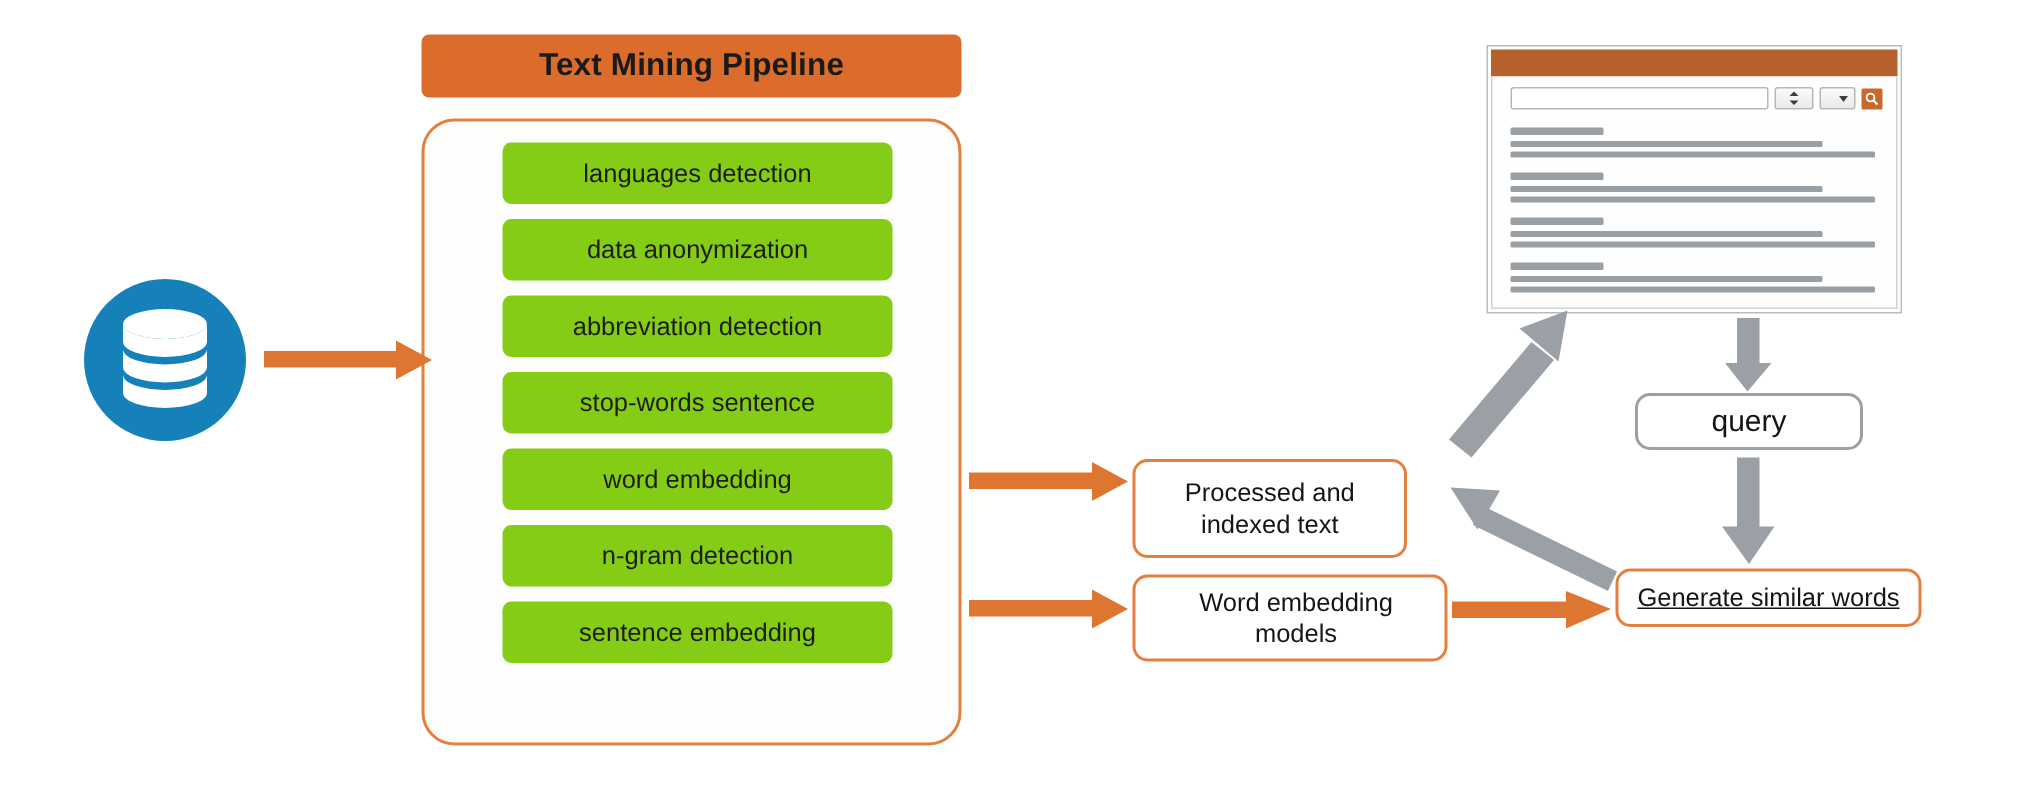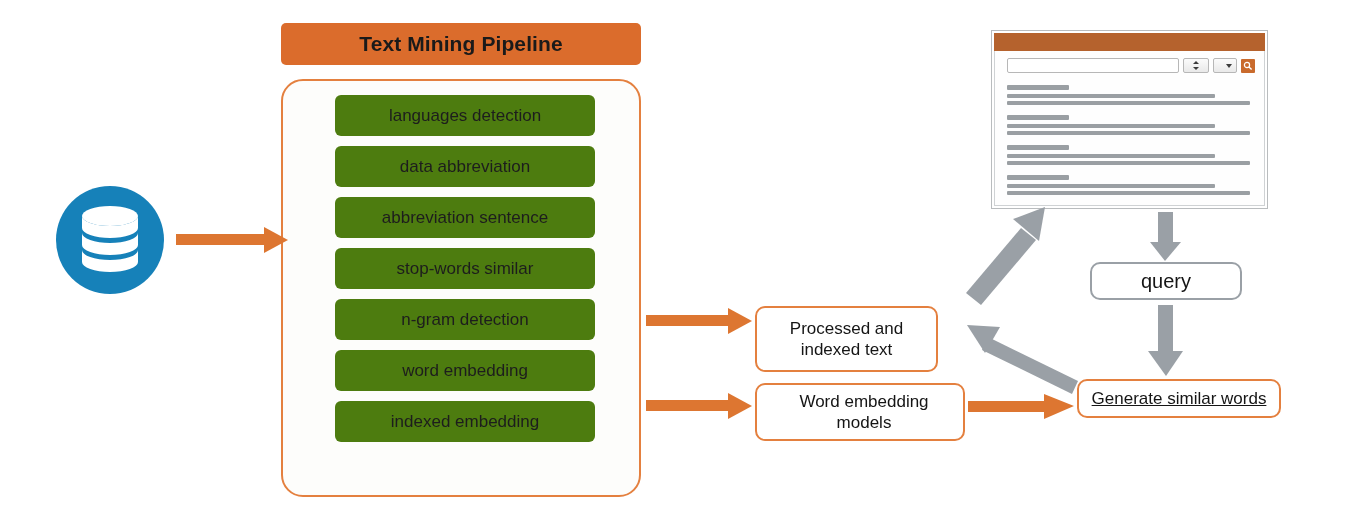--- a/index.html
+++ b/index.html
@@ -71,21 +71,21 @@
   }
   .stage-list {
     position: absolute;
     left: 52px;
     top: 14px;
     width: 260px;
   }
   .stage {
     height: 41px;
     margin-bottom: 10px;
-    background: #4d7c0f;
+    background: #84cc16;
     border-radius: 6px;
     display: flex;
     align-items: center;
     justify-content: center;
     color: #1d1d1d;
     font-size: 17px;
   }
   .stage:last-child { margin-bottom: 0; }
 
   
@@ -244,26 +244,26 @@
       <path d="M3 28 v12 a28 10 0 0 0 56 0 v-12 a28 10 0 0 1 -56 0 z" fill="#ffffff"></path>
       <path d="M3 45 v12 a28 10 0 0 0 56 0 v-12 a28 10 0 0 1 -56 0 z" fill="#ffffff"></path>
     </svg>
   </div>
 
   <div class="pipeline-header">Text Mining Pipeline</div>
 
   <div class="pipeline-box">
     <div class="stage-list">
       <div class="stage">languages detection</div>
-      <div class="stage">data abbreviation</div>
-      <div class="stage">abbreviation sentence</div>
-      <div class="stage">stop-words similar</div>
+      <div class="stage">data anonymization</div>
+      <div class="stage">abbreviation detection</div>
+      <div class="stage">stop-words sentence</div>
+      <div class="stage">word embedding</div>
       <div class="stage">n-gram detection</div>
-      <div class="stage">word embedding</div>
-      <div class="stage">indexed embedding</div>
+      <div class="stage">sentence embedding</div>
     </div>
   </div>
 
   <div class="obox" id="box-processed">Processed and indexed text</div>
 
   <div class="obox" id="box-wordemb">Word embedding models</div>
 
   <div class="gbox" id="box-query">query</div>
 
   <div class="obox" id="box-generate">Generate similar words</div>

